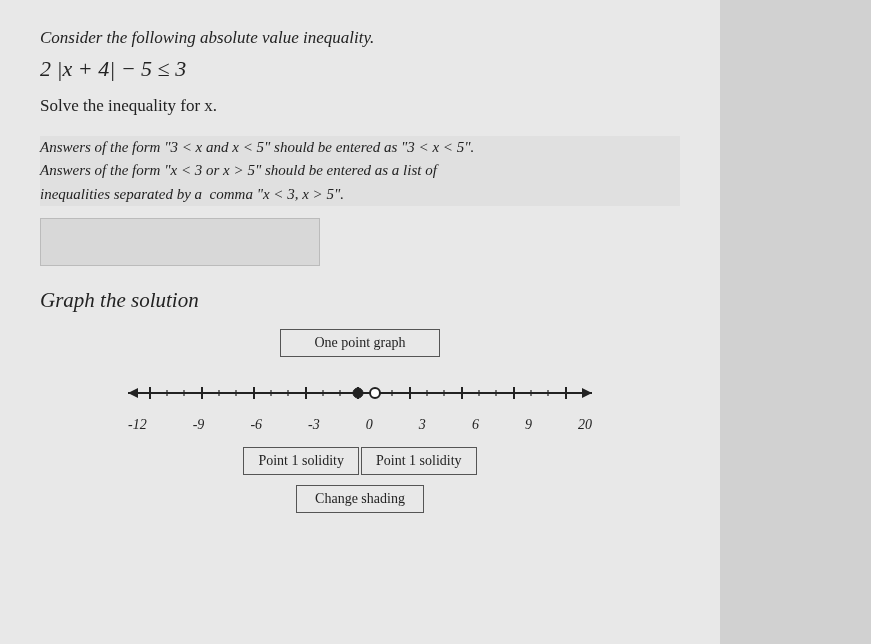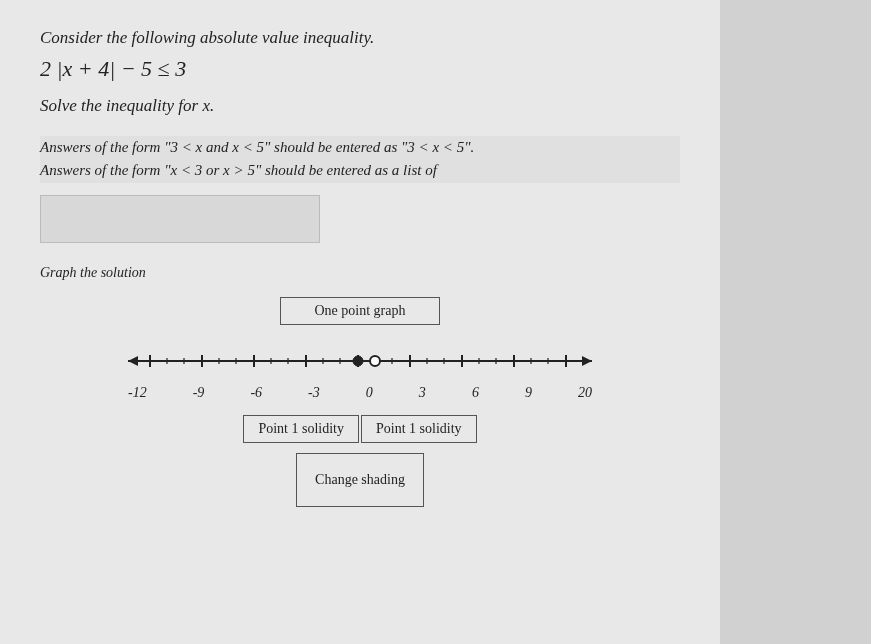--- a/index.html
+++ b/index.html
@@ -28,21 +28,20 @@
       margin-bottom: 8px;
     }
     .equation-line {
       text-align: left;
       font-size: 22px;
       color: #222;
       margin-bottom: 14px;
       font-style: italic;
     }
     .solve-label {
-      font-style: italic;
       font-size: 17px;
       color: #222;
       margin-bottom: 10px;
     }
     .instructions-box {
       background: #e0e0e0;
       border: none;
       font-size: 15px;
       color: #222;
       line-height: 1.55;
@@ -54,21 +53,21 @@
       border: 1px solid #bbb;
       height: 48px;
       width: 280px;
       margin-bottom: 18px;
     }
     .graph-section {
       margin-top: 4px;
     }
     .graph-label {
       font-style: italic;
-      font-size: 14px;
+      font-size: 21px;
       color: #222;
       margin-bottom: 16px;
     }
     .graph-controls-center {
       display: flex;
       flex-direction: column;
       align-items: center;
     }
     .one-point-btn {
       border: 1px solid #555;
@@ -116,21 +115,21 @@
       background: #e8e8e8;
       padding: 5px 14px;
       font-size: 14px;
       color: #222;
       cursor: pointer;
       font-family: Georgia, serif;
     }
     .change-shading-btn {
       border: 1px solid #555;
       background: #e8e8e8;
-      padding: 18px 18px;
+      padding: 5px 18px;
       font-size: 14px;
       color: #222;
       cursor: pointer;
       font-family: Georgia, serif;
     }
   </style>
 </head>
 <body>
 
 <div class="main-container">
@@ -142,20 +141,23 @@
     </div>
     <div class="solve-label">Solve the inequality for x.</div>
   </div>
 
   <div class="instructions-box">
     <div>
       Answers of the form "3 &lt; <i>x</i> and <i>x</i> &lt; 5" should be entered as "3 &lt; x &lt; 5".
     </div>
     <div>
       Answers of the form "<i>x</i> &lt; 3 or <i>x</i> &gt; 5" should be entered as a list of
+    </div>
+    <div>
+      inequalities separated by a &nbsp;comma "x &lt; 3, x &gt; 5".
     </div>
   </div>
 
   <div class="answer-input-area"></div>
 
   <div class="graph-section">
     <div class="graph-label">Graph the solution</div>
 
     <div class="graph-controls-center">
 

